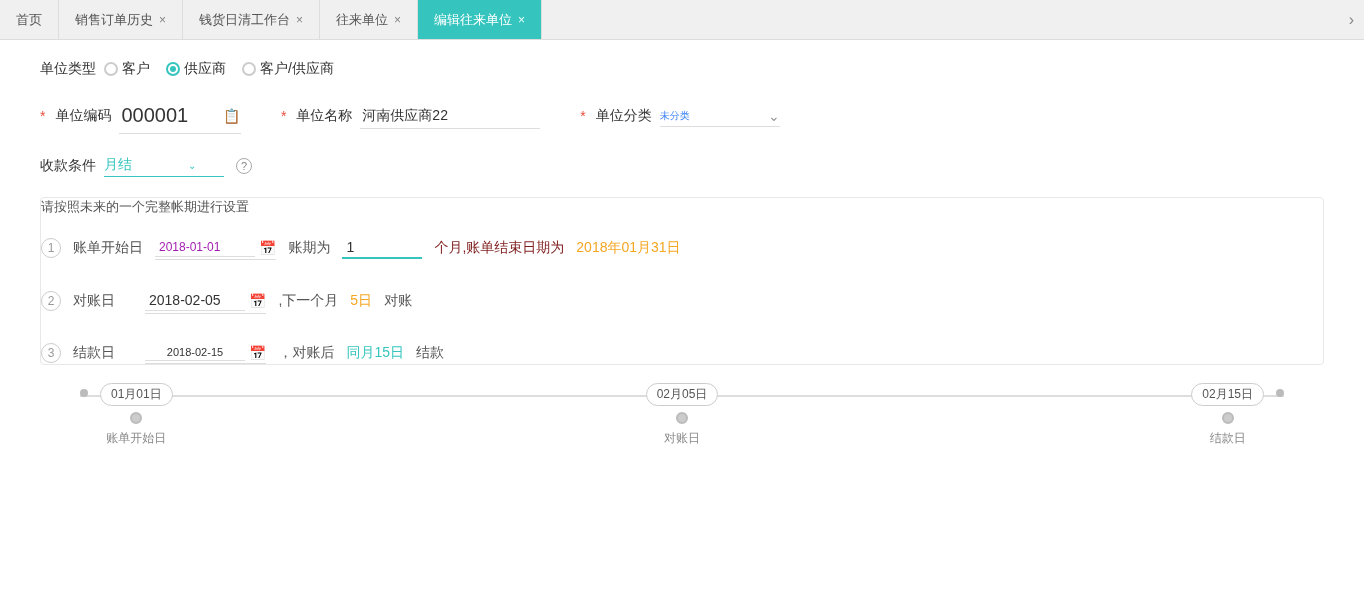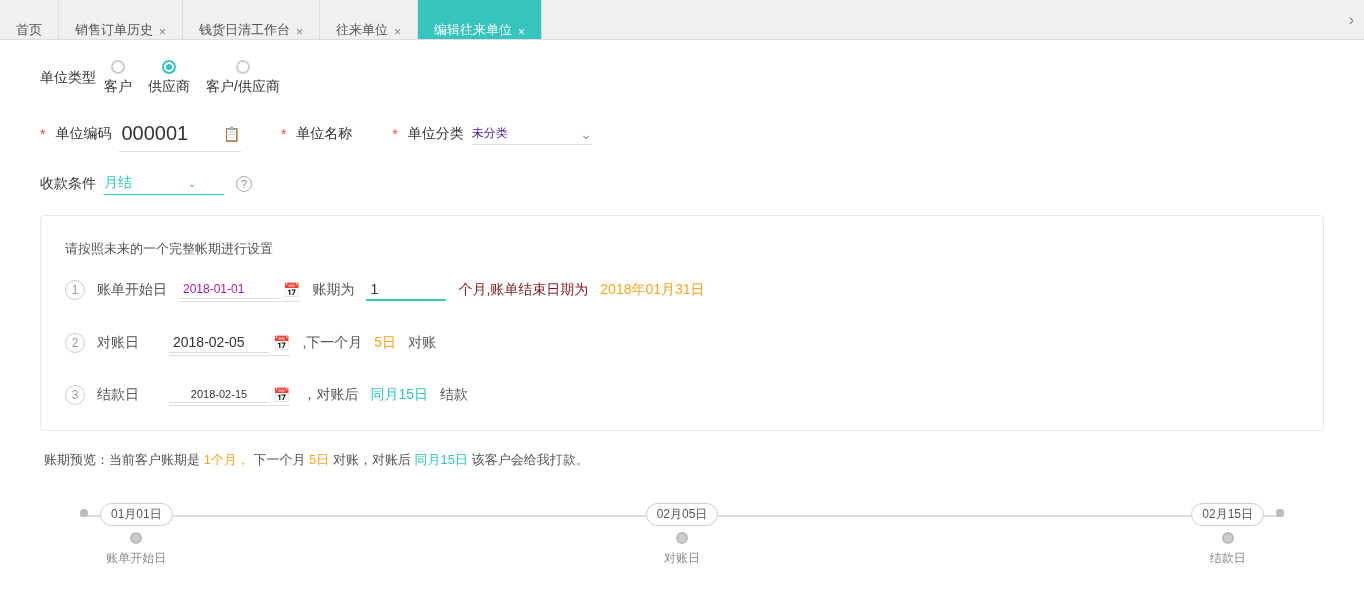--- a/index.html
+++ b/index.html
@@ -8,21 +8,21 @@
     
     .tab-bar {
       display: flex;
       align-items: stretch;
       background: #f0f0f0;
       border-bottom: 1px solid #ddd;
       height: 40px;
     }
     .tab {
       display: flex;
-      align-items: flex-end;
+      align-items: center;
       padding: 0 16px;
       cursor: pointer;
       font-size: 13px;
       color: #555;
       border-right: 1px solid #ddd;
       white-space: nowrap;
       gap: 6px;
       background: #f0f0f0;
     }
     .tab.active {
@@ -71,21 +71,20 @@
     .radio-group {
       display: flex;
       gap: 16px;
       align-items: center;
     }
     .radio-item {
       display: flex;
       align-items: center;
       gap: 4px;
       cursor: pointer;
-      flex-direction: column;
     }
     .radio-circle {
       width: 14px;
       height: 14px;
       border-radius: 50%;
       border: 2px solid #ccc;
       display: flex;
       align-items: center;
       justify-content: center;
     }
@@ -149,22 +148,22 @@
     }
     .unit-select-wrapper {
       display: flex;
       align-items: center;
       border-bottom: 1px solid #ddd;
       padding: 2px 0;
       cursor: pointer;
       min-width: 120px;
     }
     .unit-select-value {
-      color: #4c1d95;
-      font-size: 12px;
+      color: #3b82f6;
+      font-size: 10px;
       flex: 1;
     }
     .unit-chevron {
       color: #999;
       font-size: 14px;
     }
 
     .question-icon {
       width: 16px;
       height: 16px;
@@ -176,21 +175,20 @@
       align-items: center;
       justify-content: center;
       cursor: pointer;
       margin-left: 4px;
     }
 
     
     .inner-card {
       border: 1px solid #e8e8e8;
       border-radius: 4px;
-      padding: 24px;
       margin-top: 8px;
     }
     .card-title {
       font-size: 13px;
       color: #555;
       margin-bottom: 20px;
     }
 
     .step-row {
       display: flex;
@@ -345,20 +343,21 @@
       <span class="required-star">*</span>
       <span class="form-label">单位编码</span>
       <div class="input-with-icon">
         <input type="text" class="form-input" style="width: 100px;" value="000001">
         <span class="calendar-icon">📋</span>
       </div>
     </div>
     <div class="field-group">
       <span class="required-star">*</span>
       <span class="form-label">单位名称</span>
+      <input type="text" class="form-input" style="width: 180px; border-bottom: 1px solid rgb(221, 221, 221);" value="河南供应商22">
     </div>
     <div class="field-group">
       <span class="required-star">*</span>
       <span class="form-label">单位分类</span>
       <div class="unit-select-wrapper">
         <span class="unit-select-value">未分类</span>
         <span class="unit-chevron">⌄</span>
       </div>
     </div>
   </div>
@@ -406,29 +405,20 @@
       <div class="input-with-icon">
         <input type="text" style="border-top: none; border-right: none; border-left: none; border-image: initial; border-bottom: 1px solid rgb(221, 221, 221); outline: none; width: 100px; font-size: 11px; color: rgb(51, 51, 51); padding: 2px 4px; background: transparent; text-align: center;" value="2018-02-15">
         <span class="calendar-icon">📅</span>
       </div>
       <span style="color:#555;">，对账后</span>
       <span class="highlight-teal">同月15日</span>
       <span style="color:#555;">结款</span>
     </div>
   </div>
 
-  <div class="preview-text" style="margin-top:20px;">
-    <span>账期预览：当前客户账期是</span>
-    <span class="highlight-orange">1个月，</span>
-    <span>下一个月</span>
-    <span class="highlight-orange">5日</span>
-    <span>对账，对账后</span>
-    <span class="highlight-teal">同月15日</span>
-    <span>该客户会给我打款。</span>
-  </div>
 
   <div class="timeline-container">
     <div class="timeline-line"></div>
     <div style="position:absolute;top:16px;left:40px;width:8px;height:8px;border-radius:50%;background:#bbb;"></div>
     <div style="position:absolute;top:16px;right:40px;width:8px;height:8px;border-radius:50%;background:#bbb;"></div>
     <div class="timeline-points">
       <div class="timeline-point">
         <div class="tl-label-box">01月01日</div>
         <div class="tl-dot"></div>
         <div class="tl-sub-label">账单开始日</div>

